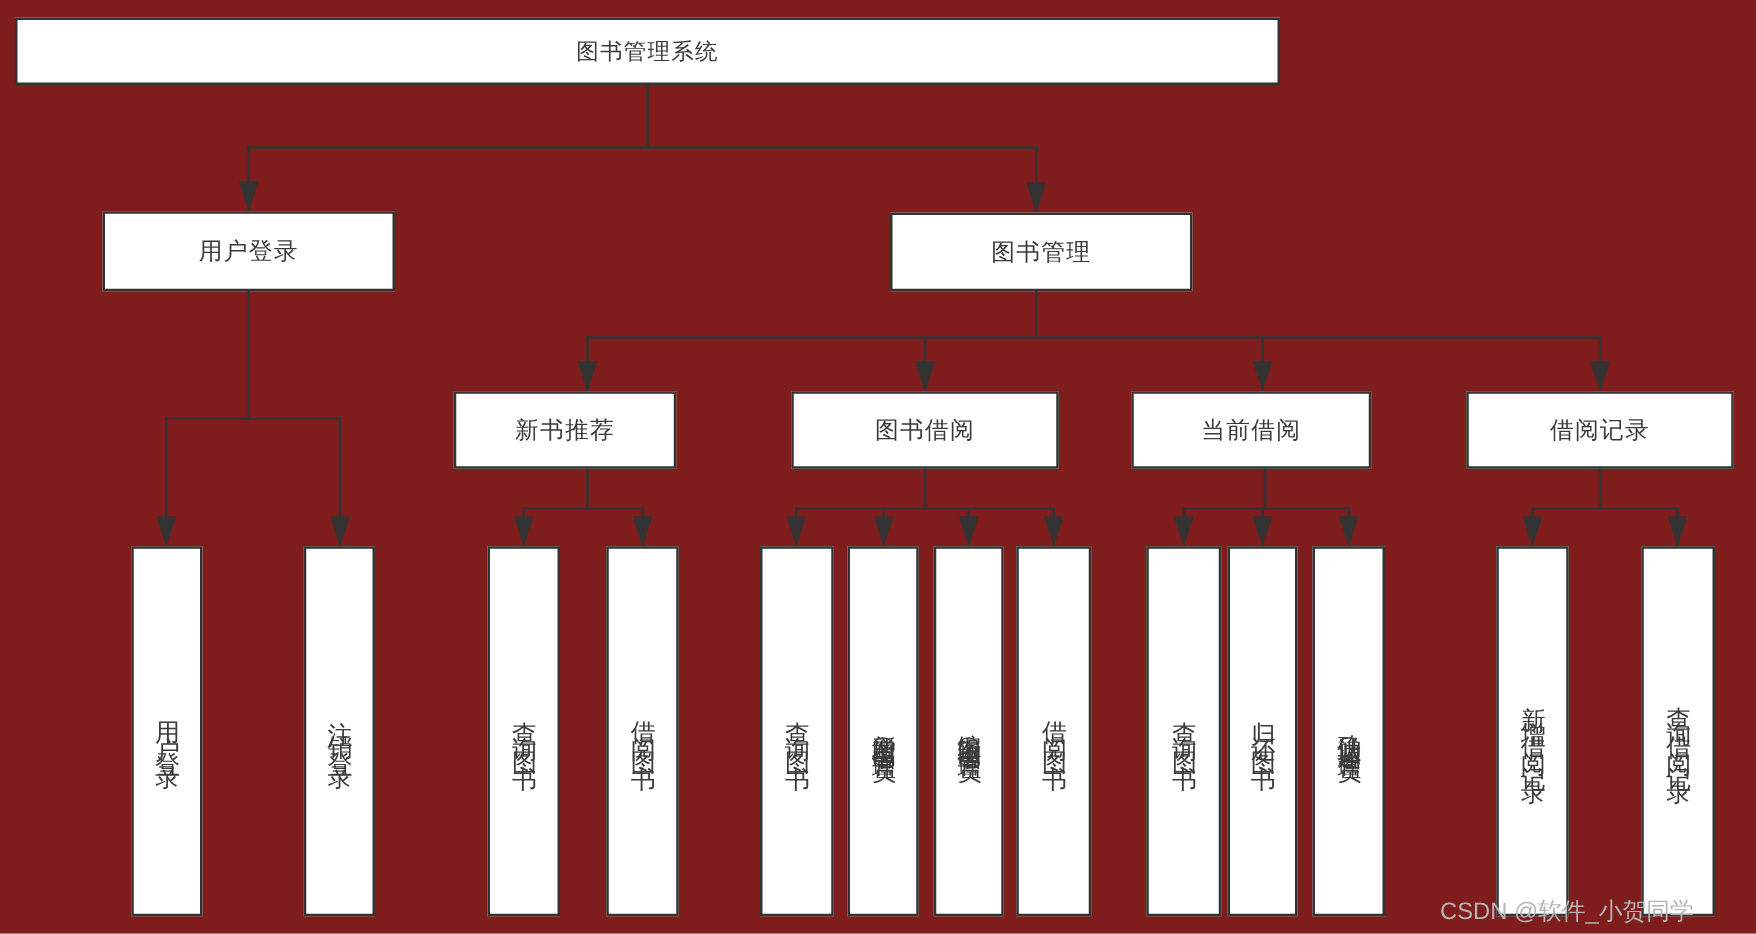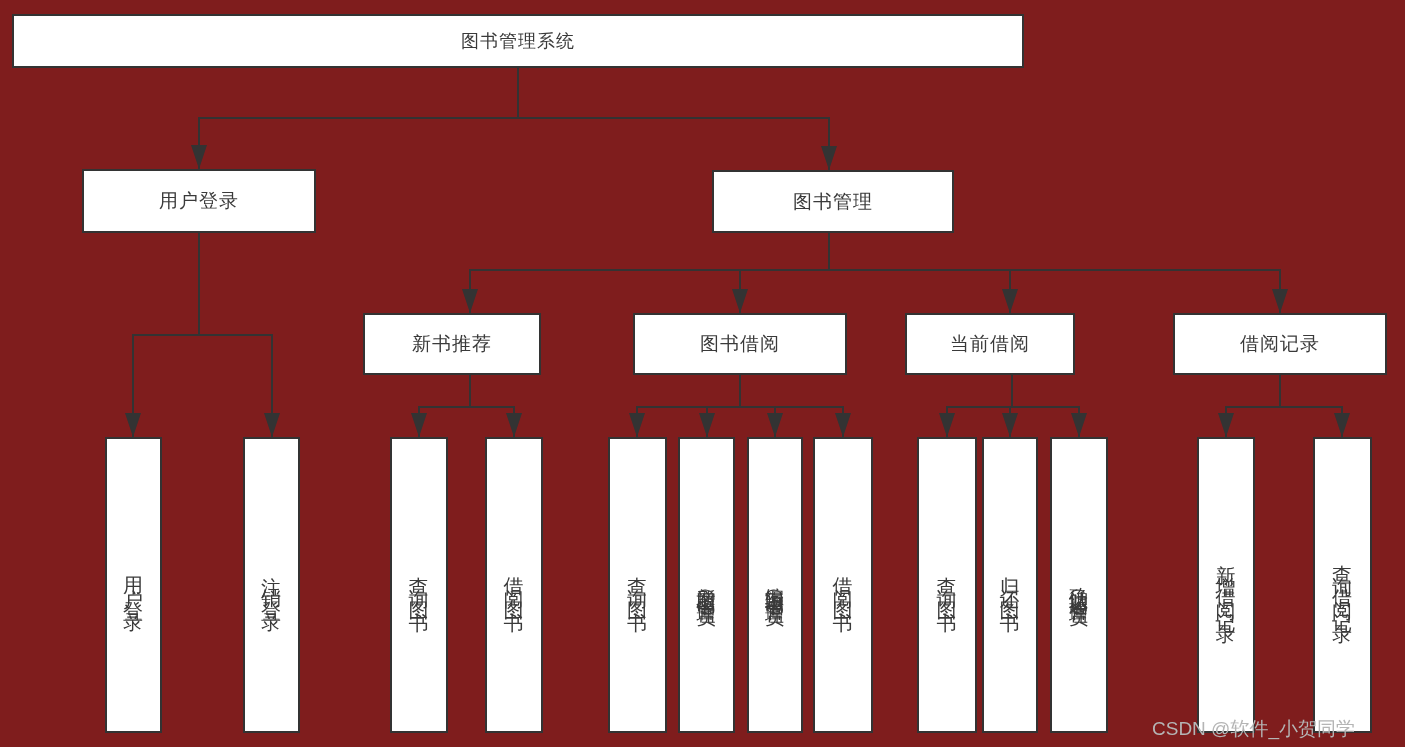--- a/index.html
+++ b/index.html
@@ -88,21 +88,21 @@
   <div class="arrow" style="left:739px;top:269px;height:44px;"></div>
   <div class="arrow" style="left:1009px;top:269px;height:44px;"></div>
   <div class="arrow" style="left:1279px;top:269px;height:44px;"></div>
 
   <div class="box" style="left:363px;top:313px;width:178px;height:62px;">
     <span class="hlabel">新书推荐</span>
   </div>
   <div class="box" style="left:633px;top:313px;width:214px;height:62px;">
     <span class="hlabel">图书借阅</span>
   </div>
-  <div class="box" style="left:905px;top:313px;width:170px;height:62px;">
+  <div class="box" style="left:905px;top:313px;width:192px;height:62px;">
     <span class="hlabel">当前借阅</span>
   </div>
   <div class="box" style="left:1173px;top:313px;width:214px;height:62px;">
     <span class="hlabel">借阅记录</span>
   </div>
 
   <div class="vline" style="left:469px;top:375px;height:32px;"></div>
   <div class="hline" style="left:418px;top:406px;width:97px;"></div>
   <div class="arrow" style="left:418px;top:406px;height:31px;"></div>
   <div class="arrow" style="left:513px;top:406px;height:31px;"></div>

